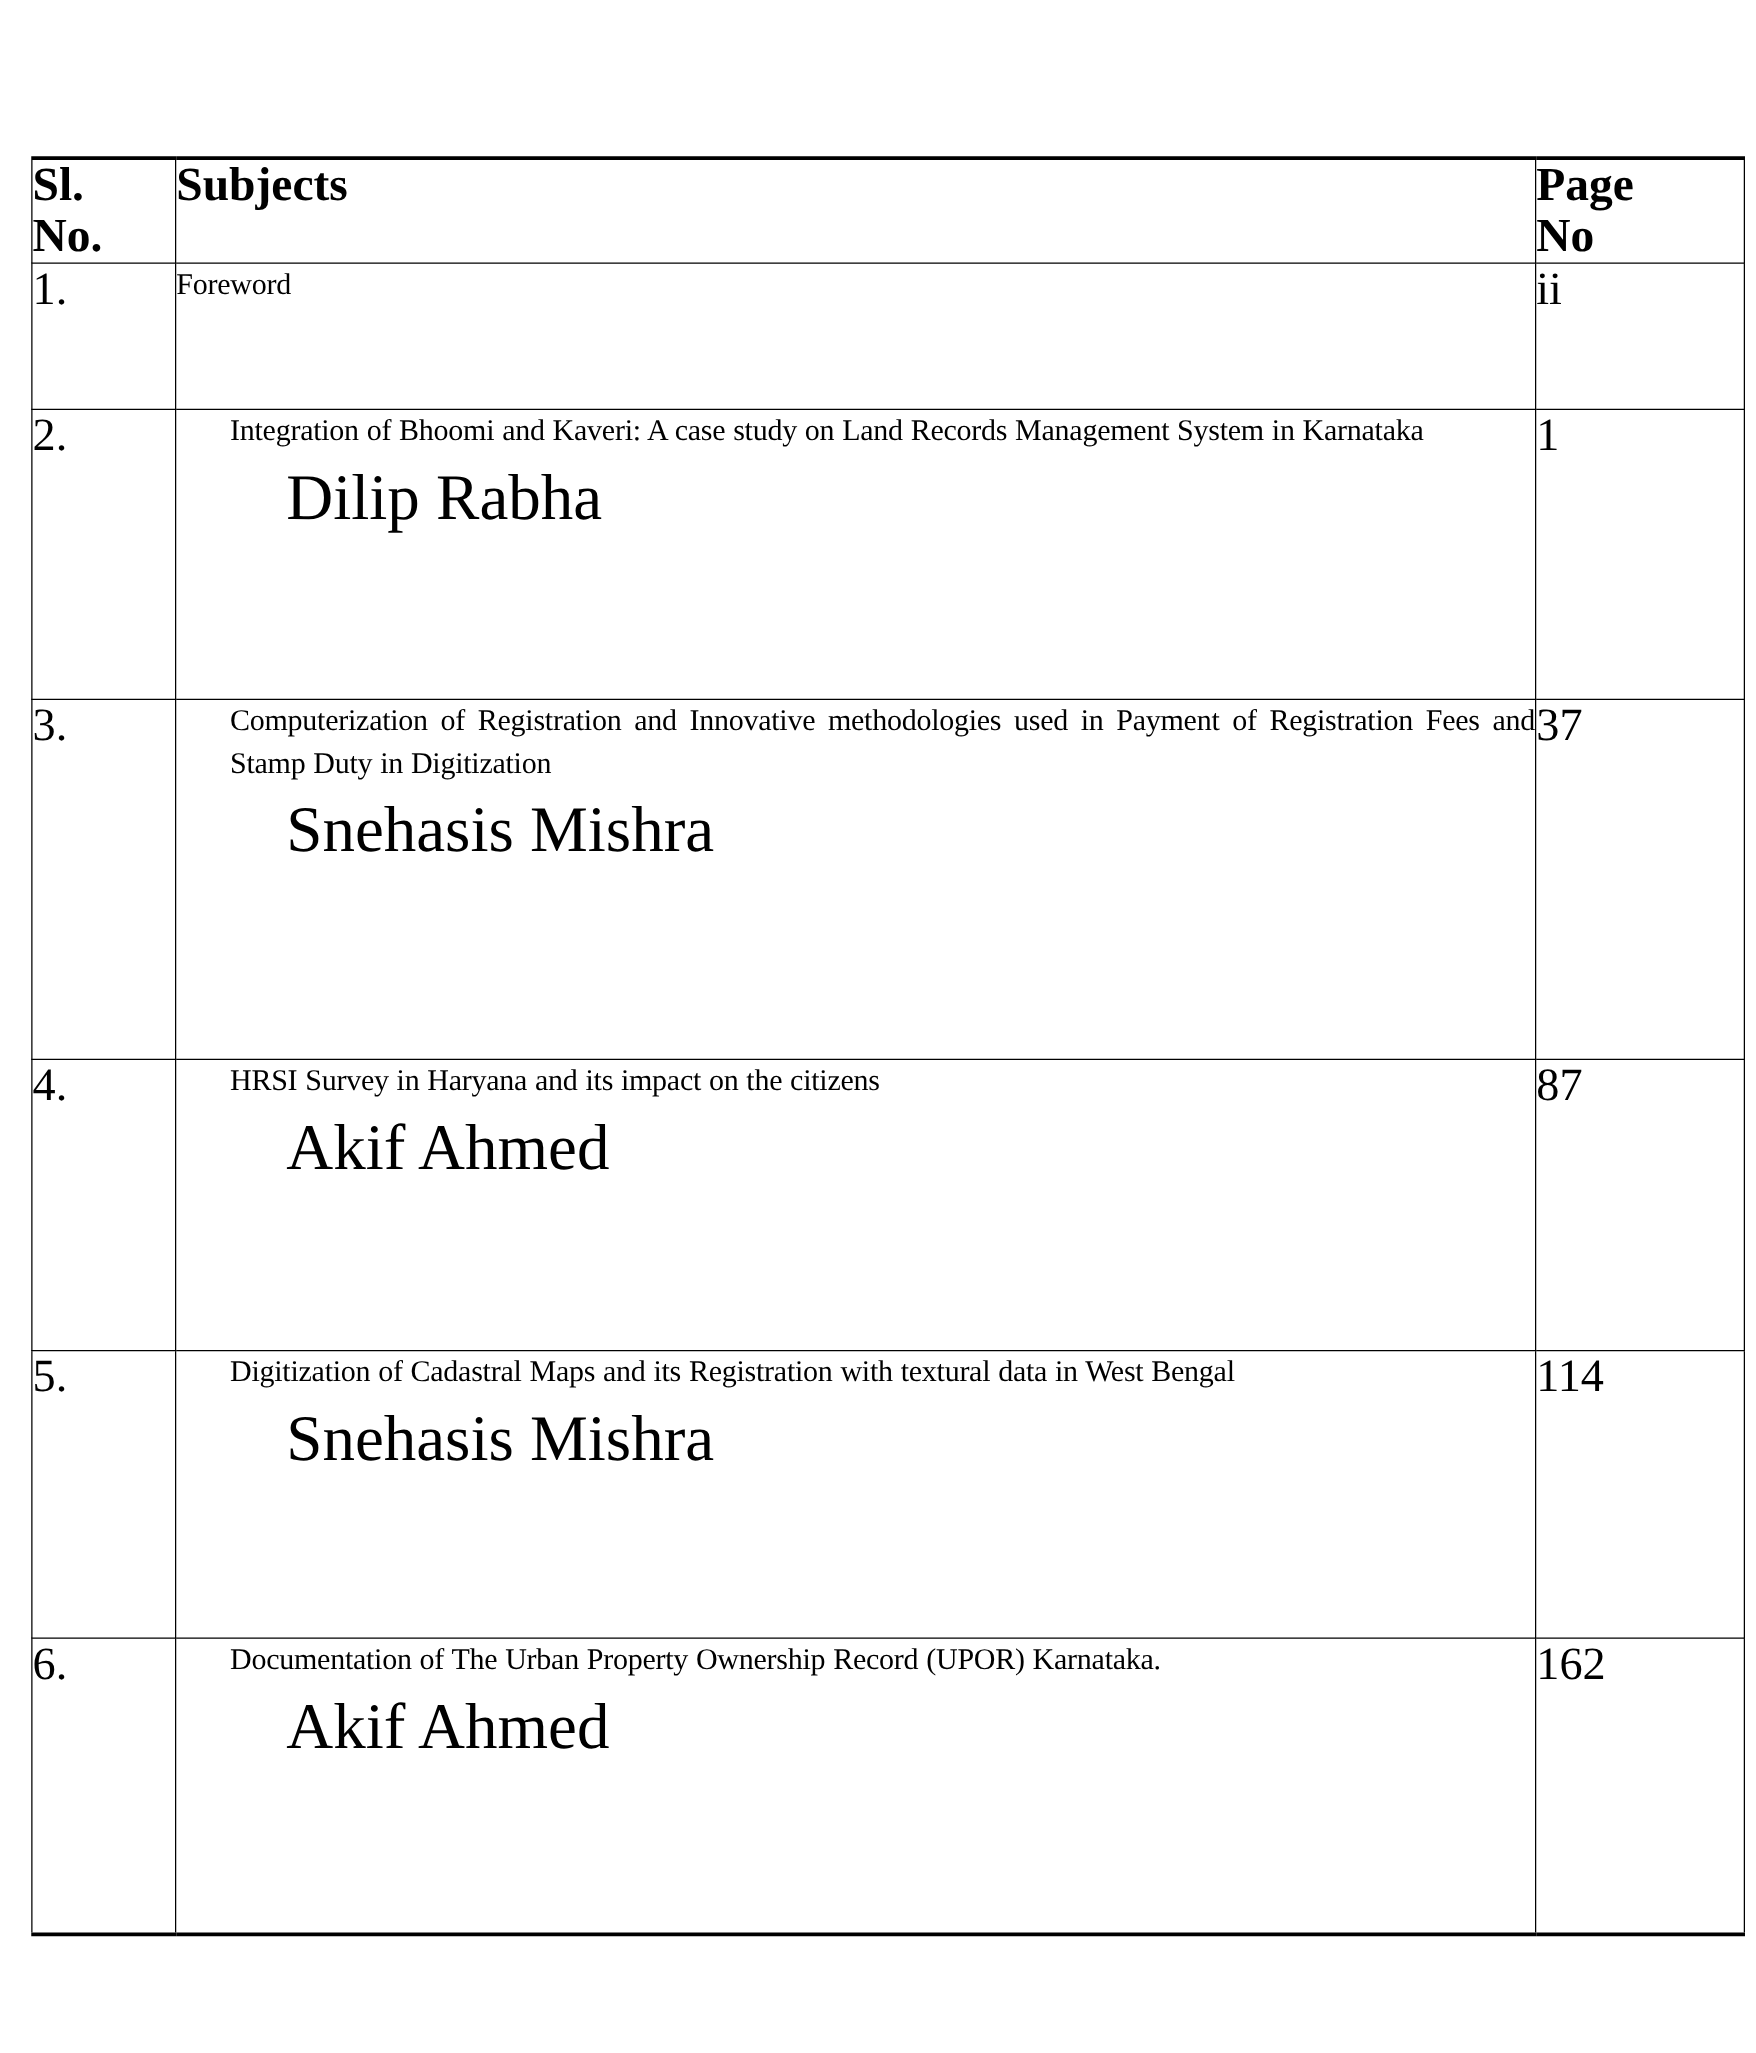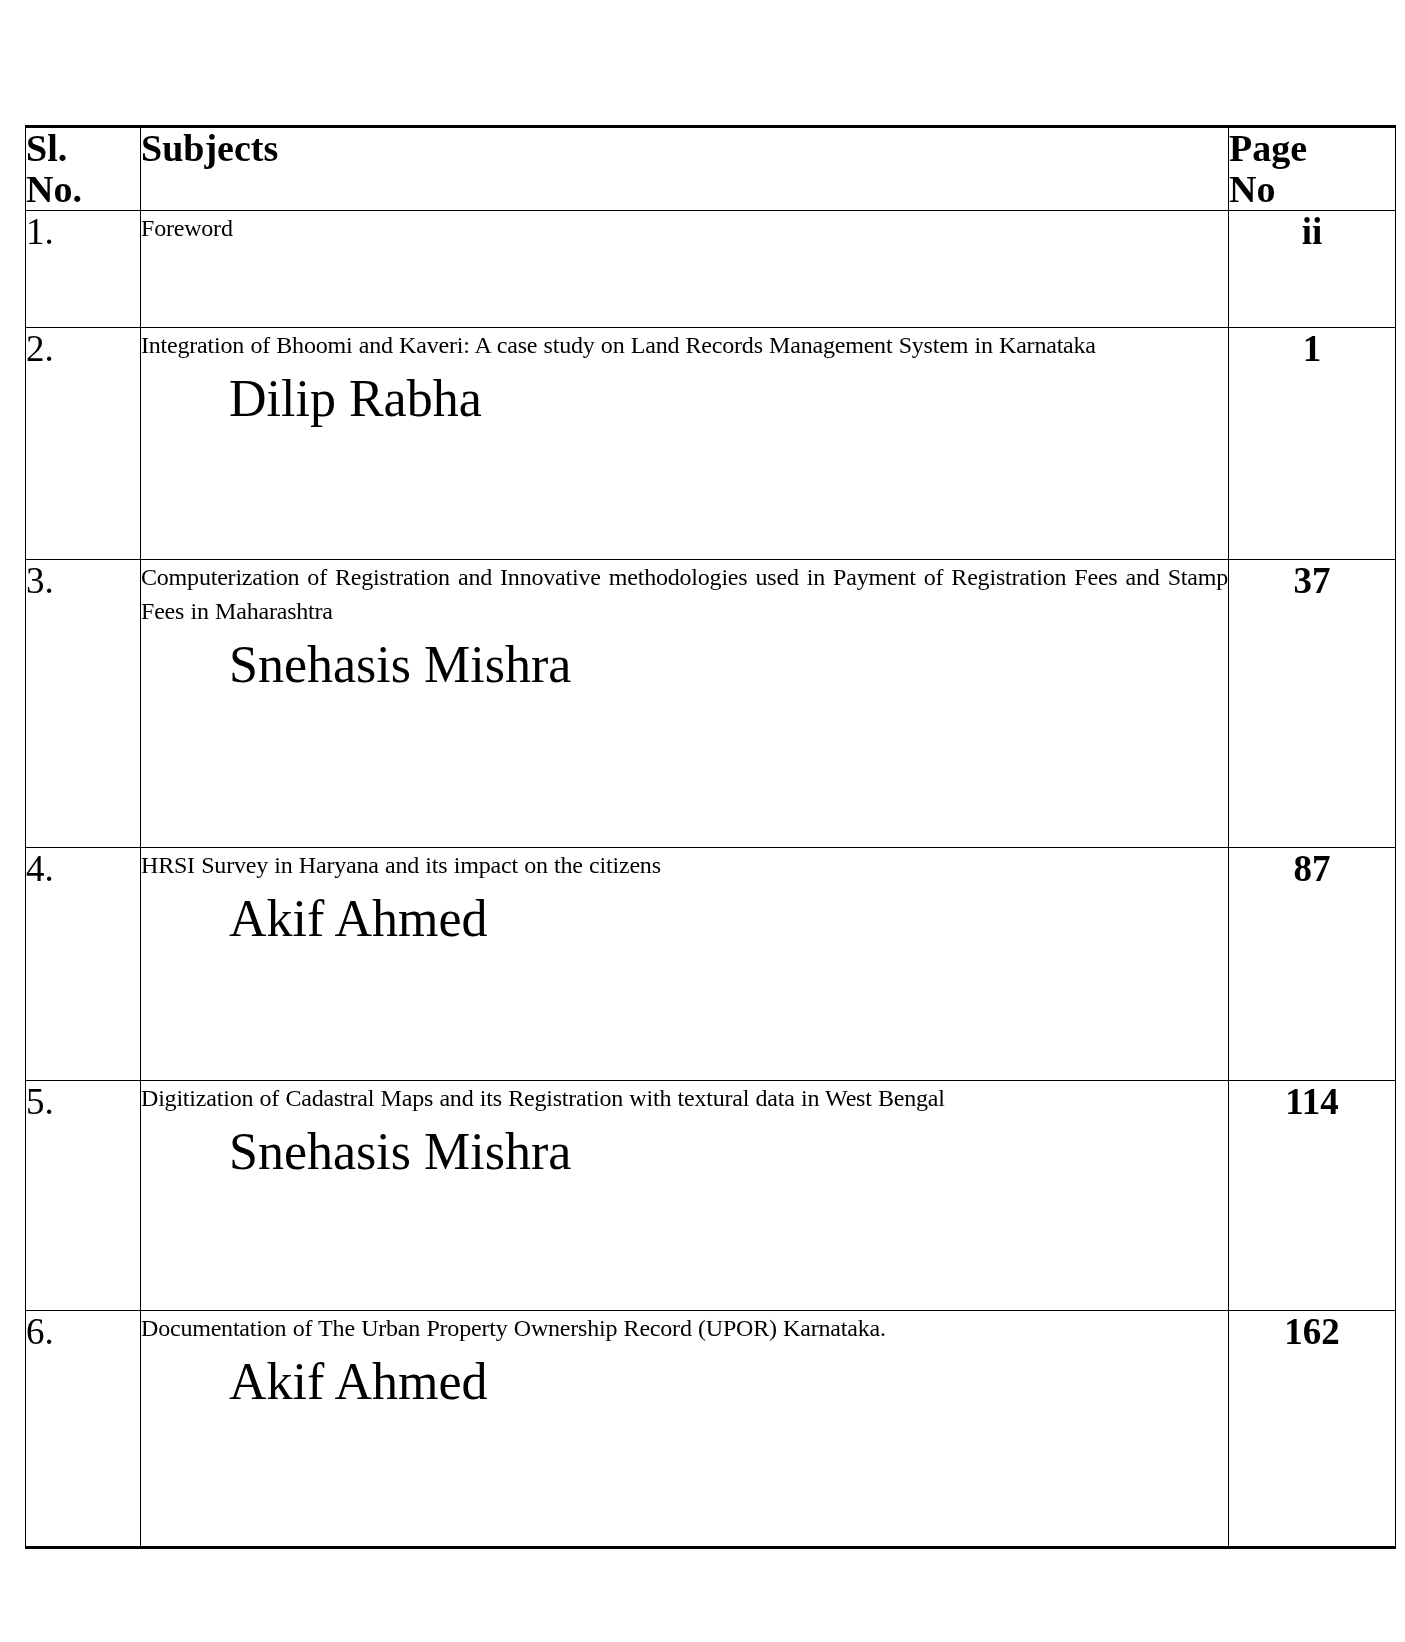--- a/index.html
+++ b/index.html
@@ -89,42 +89,42 @@
   .cell-subj {
     padding: 6px 16px 0 18px;
     font-size: 38px;
     line-height: 1.43;
   }
 
   .cell-page {
     font-size: 37px;
     line-height: 1.12;
     padding: 6px 24px 0 0;
-    text-align: center;
-    font-family: "Liberation Serif", "DejaVu Serif", serif;
-    font-weight: bold;
+    text-align: left;
+    font-family: "Liberation Serif", "DejaVu Serif", serif;
   }
 
   
   .subj-title {
     margin: 0;
     text-align: justify;
     text-align-last: left;
     font-family: "Liberation Serif", "DejaVu Serif", serif;
     font-stretch: condensed;
     font-size: 24px;
     line-height: 1.42;
     letter-spacing: -0.2px;
     word-spacing: 0.5px;
     hyphens: none;
   }
   
   .subj-title.justify-all {
     text-align: justify;
     text-align-last: left;
+    margin-left: 43px;
   }
 
   .subj-author {
     margin: 0;
     padding-left: 88px;
     font-family: "Liberation Serif", "DejaVu Serif", serif;
     font-stretch: condensed;
     font-size: 52px;
     line-height: 1.42;
     text-align: left;
@@ -174,21 +174,21 @@
         <td class="cell-subj">
           <p class="subj-title justify-all">Integration of Bhoomi and Kaveri: A case study on Land Records Management System in Karnataka</p>
           <p class="subj-author">Dilip Rabha</p>
         </td>
         <td class="cell-page">1</td>
       </tr>
 
       <tr style="height:288px;">
         <td class="cell-sl">3.</td>
         <td class="cell-subj">
-          <p class="subj-title justify-all">Computerization of Registration and Innovative methodologies used in Payment of Registration Fees and Stamp Fees in Maharashtra</p>
+          <p class="subj-title justify-all">Computerization of Registration and Innovative methodologies used in Payment of Registration Fees and Stamp Duty in Digitization</p>
           <p class="subj-author">Snehasis Mishra</p>
         </td>
         <td class="cell-page">37</td>
       </tr>
 
       <tr style="height:233px;">
         <td class="cell-sl">4.</td>
         <td class="cell-subj">
           <p class="subj-title justify-all">HRSI Survey in Haryana and its impact on the citizens</p>
           <p class="subj-author">Akif Ahmed</p>

